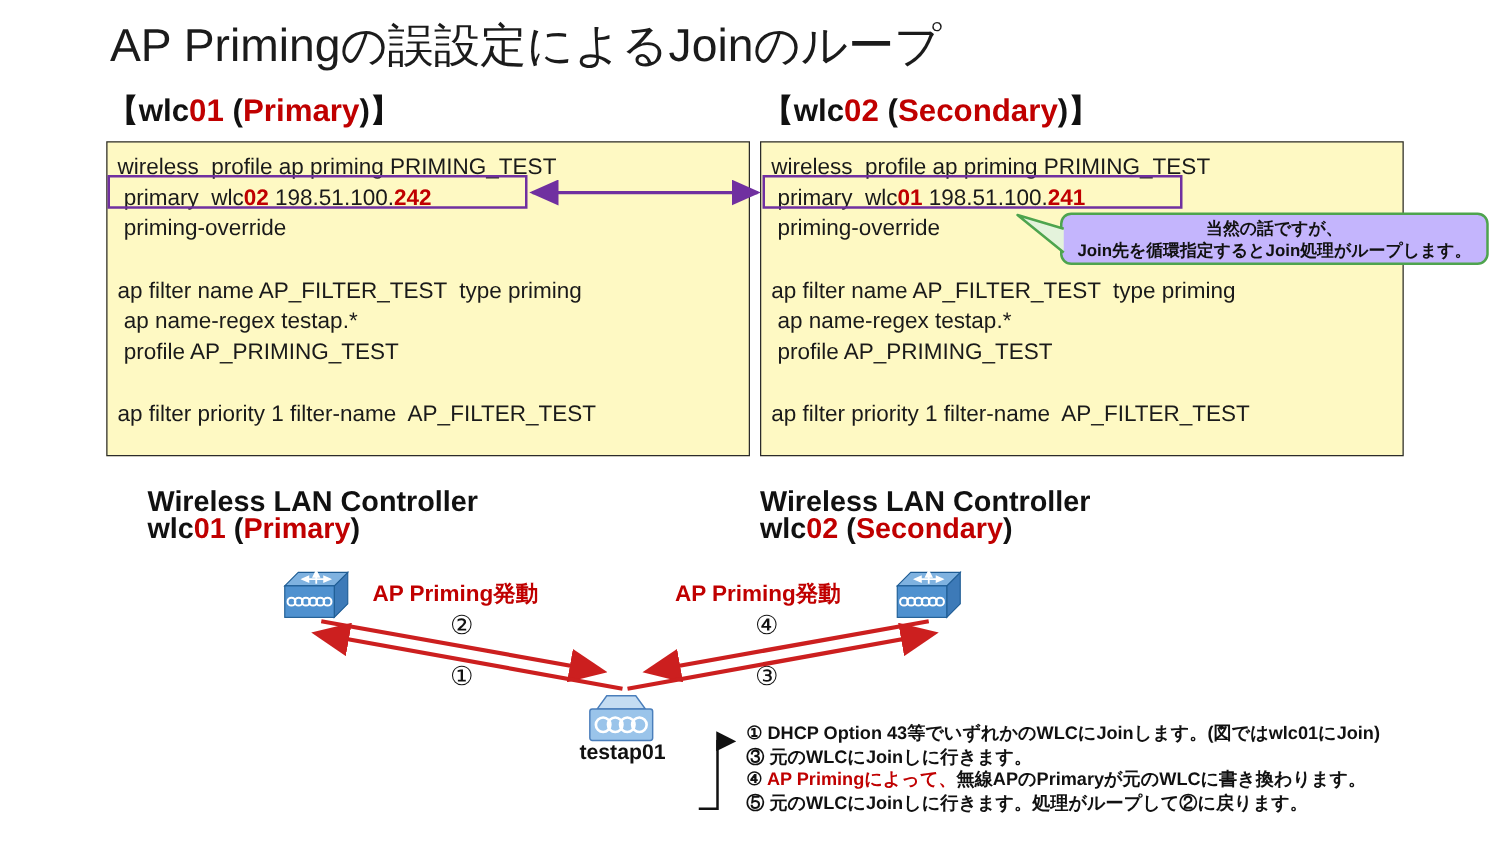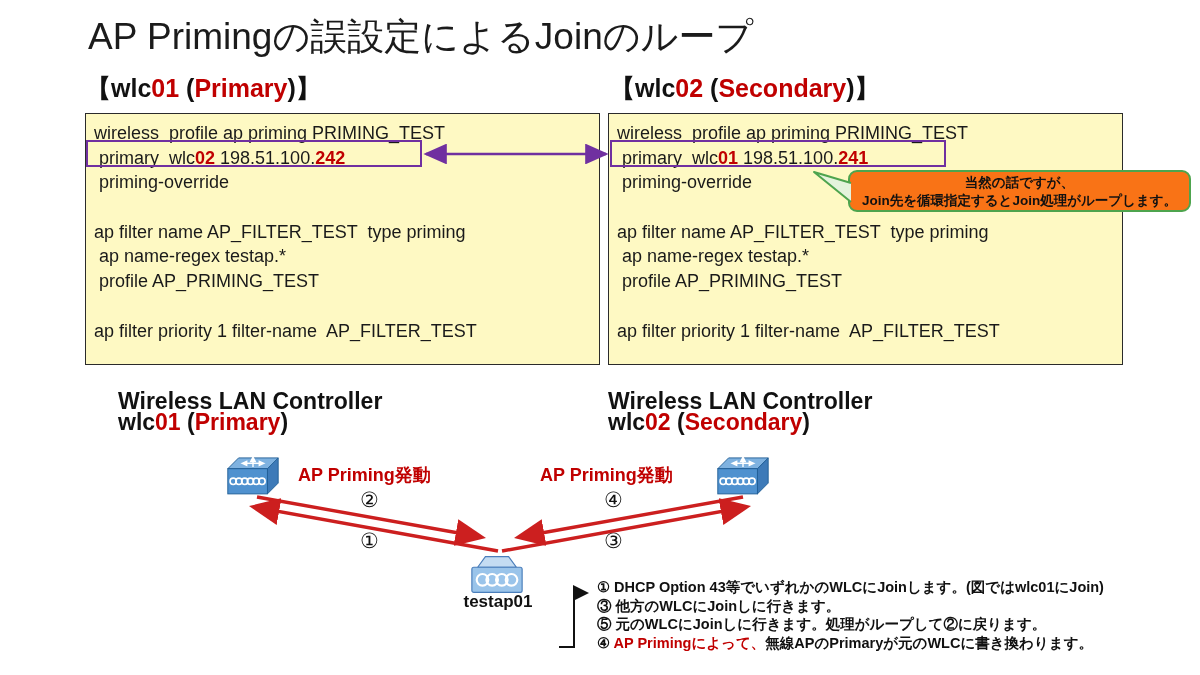--- a/index.html
+++ b/index.html
@@ -13,21 +13,21 @@
   .cfgbox{
     position:absolute;top:113px;width:515px;height:252px;box-sizing:border-box;
     background:#fef9c3;border:1px solid #2b2b2b;padding:7px 4px 6px 8px;z-index:1;
   }
   .cfgbox-left{left:85px;} .cfgbox-right{left:608px;}
   .cfg-line{white-space:pre;font-size:18px;line-height:24.7px;height:24.7px;color:#1a1a1a;}
   .hl-rect{position:absolute;top:140px;width:336px;height:27px;border:2.5px solid #7030a0;z-index:6;box-sizing:border-box;}
   .hl-left{left:86px;} .hl-right{left:610px;}
   .callout{
     position:absolute;left:848px;top:170px;width:343px;height:42px;box-sizing:border-box;
-    background:#f97316;border:2px solid #4ea44e;border-radius:9px;z-index:6;
+    background:#c4b5fd;border:2px solid #4ea44e;border-radius:9px;z-index:6;
     text-align:center;font-weight:bold;font-size:13.5px;line-height:18px;padding-top:2px;color:#111;
   }
   .tail-svg{position:absolute;left:805px;top:165px;z-index:7;pointer-events:none;}
   .wlc-label{position:absolute;top:391px;width:270px;text-align:left;font-weight:bold;font-size:23px;line-height:21px;color:#111;z-index:2;}
   .wlc-label-left{left:118px;} .wlc-label-right{left:608px;}
   .ap-priming{position:absolute;top:463px;font-size:18px;font-weight:bold;color:#c00000;white-space:nowrap;z-index:2;}
   .ap-priming-left{left:298px;} .ap-priming-right{left:540px;}
   .marker{position:absolute;font-size:21px;color:#111;z-index:3;}
   .m2{left:360px;top:488px;} .m1{left:360px;top:529px;}
   .m4{left:604px;top:488px;} .m3{left:604px;top:529px;}
@@ -156,23 +156,23 @@
 <div class="marker m1">①</div>
 <div class="marker m4">④</div>
 <div class="marker m3">③</div>
 
 <div class="ap-label">
   <div>testap01</div>
 </div>
 
 <div class="steps">
   <div class="step-line"><span>① DHCP Option 43等でいずれかのWLCにJoinします。(図ではwlc01にJoin)</span></div>
-  <div class="step-line"><span>③ 他方のWLCにJoinしに行きます。</span></div>
+  <div class="step-line"><span>③ 元のWLCにJoinしに行きます。</span></div>
+  <div class="step-line"><span>④ </span><span style="color: rgb(192, 0, 0);">AP Primingによって、</span><span>無線APのPrimaryが元のWLCに書き換わります。</span></div>
   <div class="step-line"><span>⑤ 元のWLCにJoinしに行きます。処理がループして②に戻ります。</span></div>
-  <div class="step-line"><span>④ </span><span style="color: rgb(192, 0, 0);">AP Primingによって、</span><span>無線APのPrimaryが元のWLCに書き換わります。</span></div>
 </div>
 
 <svg class="overlay" width="1200" height="675">
   <defs>
     <marker id="arr-red" markerWidth="9" markerHeight="8" refX="7.5" refY="4" orient="auto">
       <path d="M0,0 L9,4 L0,8 Z" fill="#cc1f1f"></path>
     </marker>
     <marker id="arr-purple" markerWidth="9" markerHeight="8" refX="8" refY="4" orient="auto-start-reverse">
       <path d="M0,0 L9,4 L0,8 Z" fill="#7030a0"></path>
     </marker>

